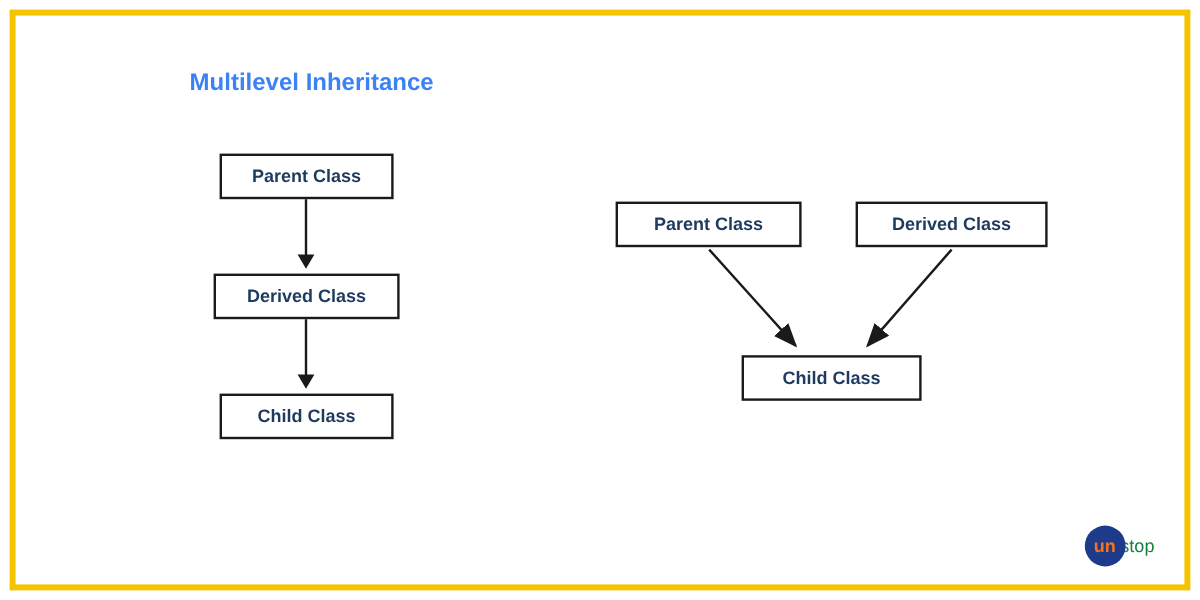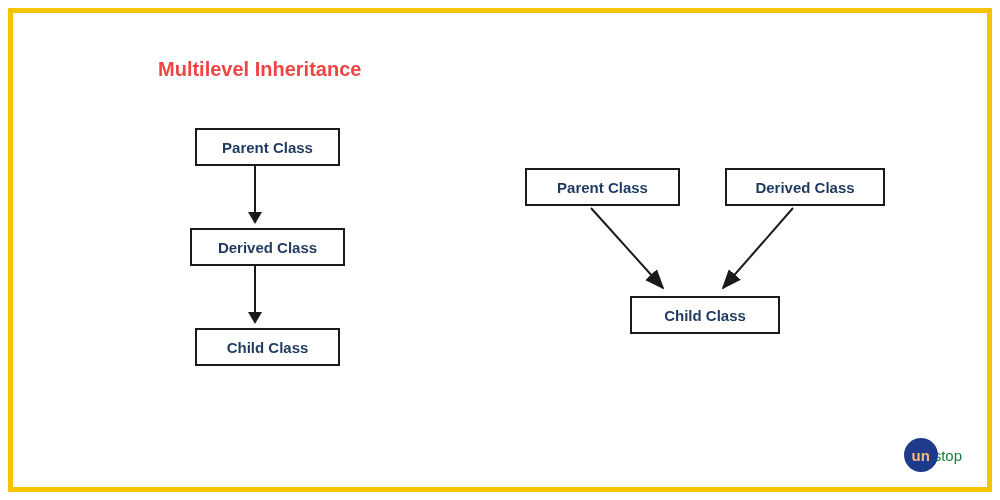--- a/index.html
+++ b/index.html
@@ -24,35 +24,34 @@
     }
     .content {
       position: relative;
       width: 100%;
       height: 100%;
     }
     .title {
       position: absolute;
       font-weight: bold;
       font-size: 20px;
-      color: #ef4444;
+      color: #3b82f6;
       white-space: nowrap;
     }
     .box {
       position: absolute;
       border: 2px solid #1a1a1a;
       background: #fff;
       display: flex;
       align-items: center;
       justify-content: center;
       font-weight: bold;
       font-size: 15px;
       color: #1e3a5f;
       padding: 8px 16px;
-      margin-left: 12px;
     }
     .arrow-line-vertical {
       position: absolute;
       width: 2px;
       background: #1a1a1a;
     }
     .arrow-head-down {
       position: absolute;
       width: 0;
       height: 0;
@@ -68,21 +67,21 @@
       align-items: center;
     }
     .logo-circle {
       width: 34px;
       height: 34px;
       border-radius: 50%;
       background: #1e3a8a;
       display: flex;
       align-items: center;
       justify-content: center;
-      color: #fdba74;
+      color: #f97316;
       font-weight: bold;
       font-size: 15px;
       margin-right: -4px;
       z-index: 2;
     }
     .logo-text {
       color: #15803d;
       font-weight: normal;
       font-size: 15px;
     }

